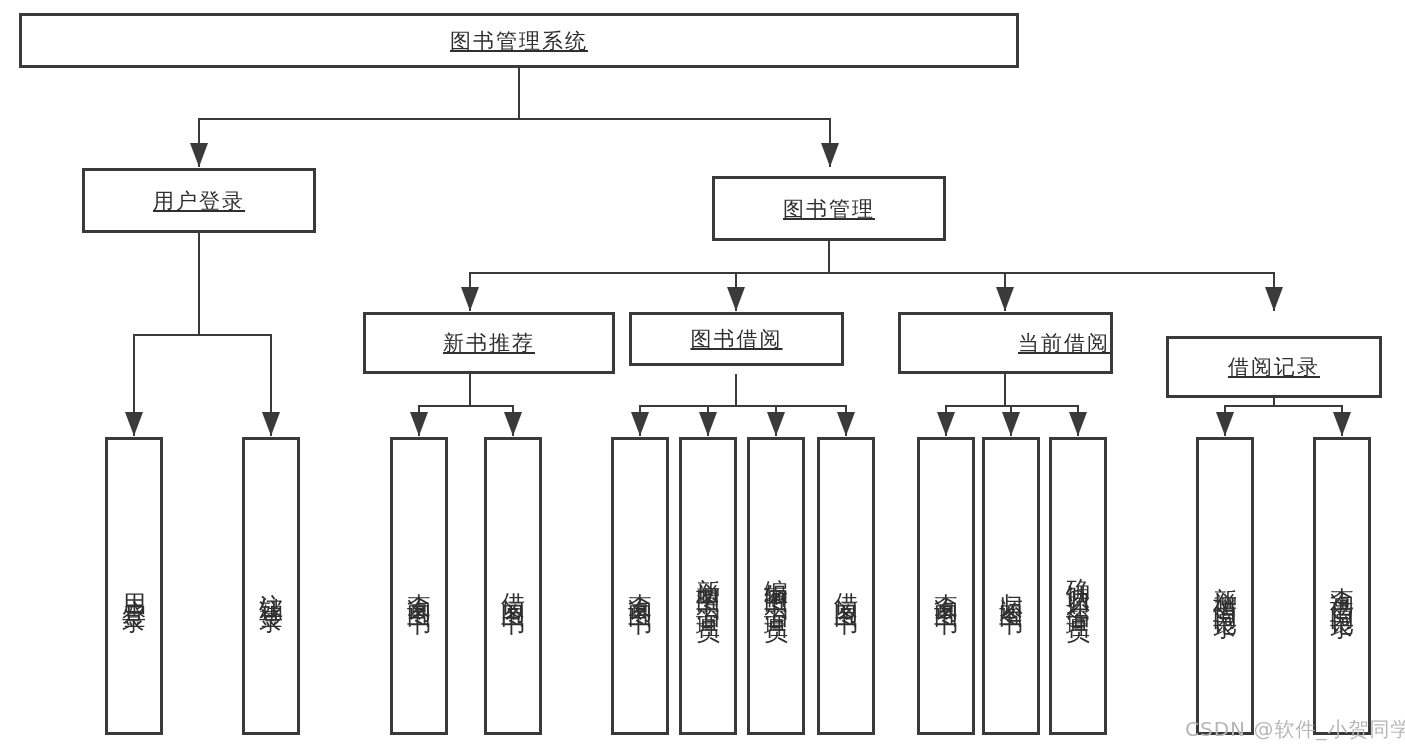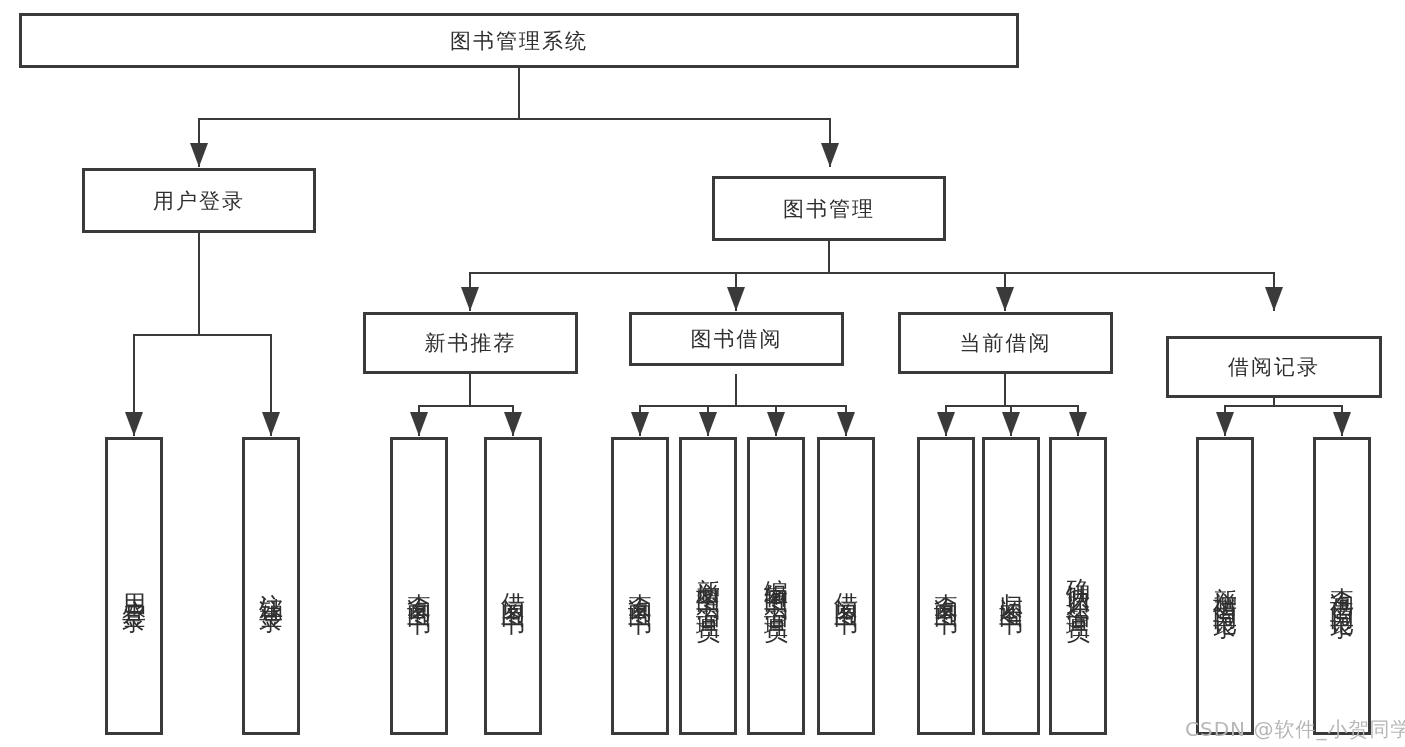--- a/index.html
+++ b/index.html
@@ -7,32 +7,32 @@
     position:relative;width:1405px;height:747px;background:#ffffff;overflow:hidden;
     font-family:"DejaVu Sans","Liberation Sans",sans-serif;color:#2f2f2f;
   }
   .connectors{position:absolute;left:0;top:0;width:1405px;height:747px;}
   .box{
     position:absolute;box-sizing:border-box;background:#ffffff;
     border:3px solid #3a3a3a;display:flex;align-items:center;justify-content:center;
     text-align:center;
   }
   .box .lbl{display:block;}
-  .h-label{font-size:21px;letter-spacing:2px;white-space:nowrap;}
+  .h-label{font-size:21px;letter-spacing:2px;white-space:nowrap;text-decoration:underline;}
   .vbox .lbl{
     writing-mode:vertical-rl;text-orientation:mixed;
     font-size:24px;letter-spacing:6px;line-height:1;white-space:nowrap;
   }
   
   .n-root{left:19px;top:13px;width:1000px;height:55px;}
   .n-user-login{left:82px;top:168px;width:234px;height:65px;}
   .n-book-mgmt{left:712px;top:176px;width:234px;height:65px;}
-  .n-nbr{left:363px;top:312px;width:215px;height:62px;}
+  .n-nbr{left:363px;top:312px;width:252px;height:62px;}
   .n-bb{left:629px;top:312px;width:215px;height:54px;}
-  .n-cb{left:898px;top:312px;width:215px;height:62px;}
+  .n-cb{left:898px;top:312px;width:215px;height:62px;justify-content:flex-end;}
   .n-br{left:1166px;top:312px;width:216px;height:62px;margin-top:24px;}
   .leaf{top:437px;width:58px;height:298px;}
   .l-ul-login{left:105px;}
   .l-ul-logout{left:242px;}
   .l-nbr-query{left:390px;}
   .l-nbr-borrow{left:484px;}
   .l-bb-query{left:611px;}
   .l-bb-add{left:679px;}
   .l-bb-edit{left:747px;}
   .l-bb-borrow{left:817px;}

